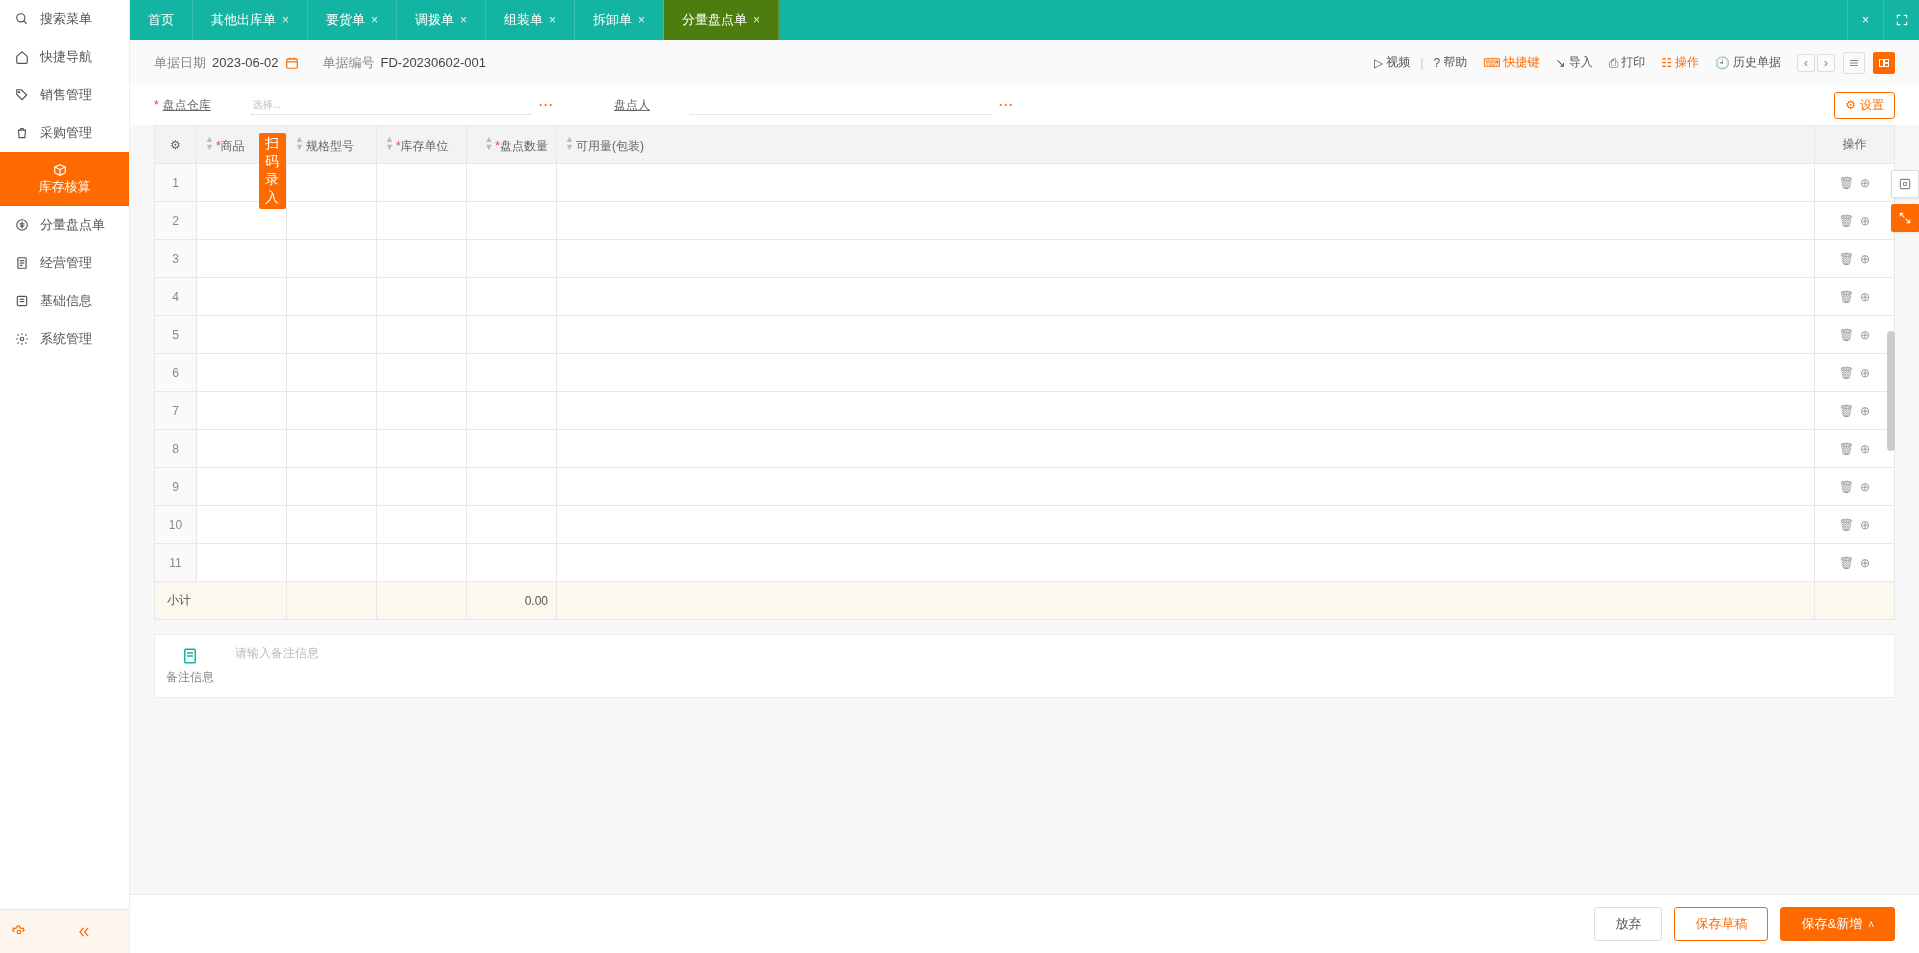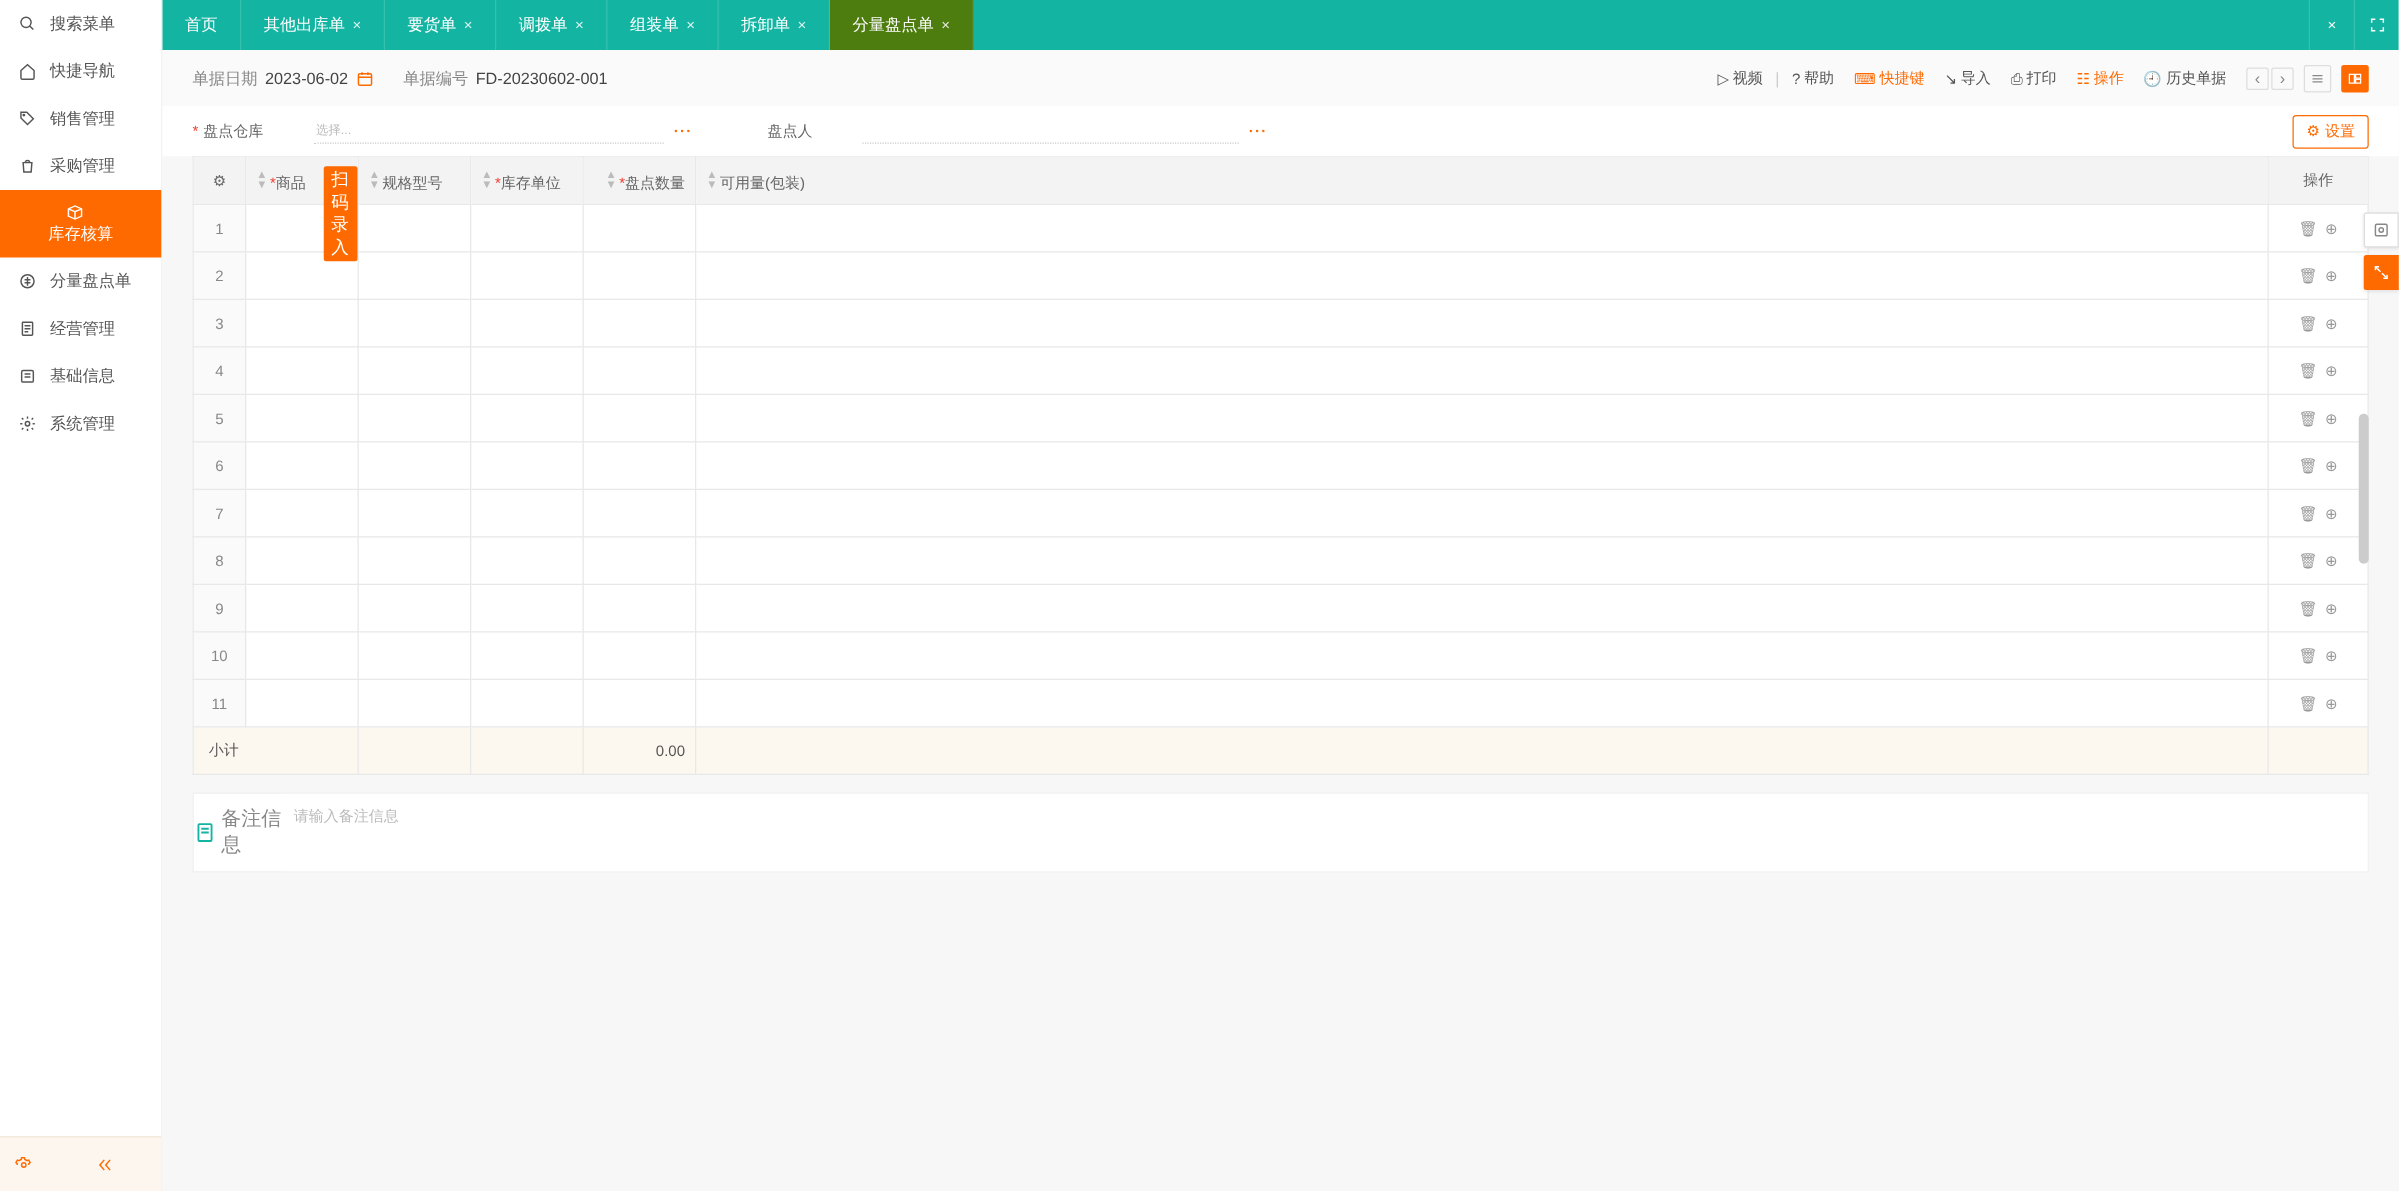--- a/index.html
+++ b/index.html
@@ -39,21 +39,21 @@
 .doc-actions .arrows { display:flex; gap:2px; margin-left:6px;}
 .doc-actions .arrows span{ width:18px; height:18px; border:1px solid #ddd; display:inline-flex; align-items:center; justify-content:center; color:#888; cursor:pointer; border-radius:2px;}
 .doc-actions .viewbtn { width:22px; height:22px; border:1px solid #ddd; display:inline-flex; align-items:center; justify-content:center; color:#888; cursor:pointer; margin-left:4px; border-radius:2px;}
 .doc-actions .viewbtn.active{ background:#ff6a00; border-color:#ff6a00; color:#fff;}
 
 
 .form-area { background:#fff; margin: 0; padding: 0 24px; display:flex; align-items:center; }
 .form-row { display: flex; align-items: center; padding: 10px 0px; gap: 60px; flex:1;}
 .fld { display: flex; align-items: center; min-width: 400px; }
 .fld .req { color: #f04134; margin-right: 4px; }
-.fld .flabel { color: #666; margin-right: 12px; font-size:12px;}
+.fld .flabel { color: #666; margin-right: 12px; font-size:12px;text-decoration:underline;}
 .fld .finput { flex:1; border: none; border-bottom: 1px dotted #ccc; padding: 4px 2px; color:#6d28d9; outline:none; font-size:10px;margin-left:28px;}
 .fld .finput::placeholder{ color:#bbb; }
 .fld .more { color: #ff6a00; margin-left: 8px; cursor:pointer; font-weight:bold; letter-spacing:1px;}
 .settings-btn { margin-left:auto; border:1px solid #ff6a00; color:#ff6a00; padding:4px 10px; border-radius:3px; background:#fff; cursor:pointer; display:flex; align-items:center; gap:4px; font-size:12px;}
 
 
 .table-wrap { margin: 0 24px; background:#fff; position:relative; }
 .tbl { width: 100%; border-collapse: collapse; table-layout:fixed; }
 .tbl th, .tbl td { border: 1px solid #e8e8e8; height: 38px; padding: 0 8px; font-size:12px; }
 .tbl thead th { background: #f3f3f3; color:#666; font-weight:normal; text-align:left; position:relative;}
@@ -75,21 +75,21 @@
 .vscrollbar { position:absolute; right:0; top:40px; bottom:40px; width:8px; }
 .vscrollbar .thumb{ position:absolute; left:0; top:40%; width:8px; height:120px; background:#ccc; border-radius:4px;}
 
 
 .side-widgets{ position:absolute; right:0; top:170px; display:flex; flex-direction:column; }
 .side-widgets .w{ width:28px; height:28px; background:#fff; border:1px solid #ddd; margin-bottom:6px; display:flex; align-items:center; justify-content:center; color:#888; cursor:pointer; box-shadow:0 1px 3px rgba(0,0,0,.08); border-radius:2px 0 0 2px;}
 .side-widgets .w.orange{ background:#ff6a00; border-color:#ff6a00; color:#fff;}
 
 
 .remark { margin: 14px 24px 0; background:#fff; border:1px solid #eee; display:flex; align-items:stretch; height:64px;}
-.remark .rlabel{ width:70px; display:flex; align-items:center; justify-content:center; color:#888; font-size:16px; gap:4px;}
+.remark .rlabel{ width:70px; display:flex; flex-direction:column; align-items:center; justify-content:center; color:#888; font-size:12px; gap:4px;}
 .remark .rlabel .ricon{ color:#13b5a2; font-size:18px;}
 .remark textarea{ flex:1; border:none; resize:none; outline:none; padding:10px; font-size:12px; color:#333;}
 .remark textarea::placeholder{ color:#bbb;}
 
 
 .footer { margin-top:auto; background:#fff; padding: 12px 24px; display:flex; justify-content:flex-end; gap:12px; border-top:1px solid #eee;}
 .btn { padding: 7px 20px; border-radius:3px; cursor:pointer; font-size:13px; border:1px solid #ddd; background:#fff; color:#555;}
 .btn.outline-orange{ border-color:#ff6a00; color:#ff6a00;}
 .btn.orange{ background:#ff6a00; border-color:#ff6a00; color:#fff;}
 .btn .caret{ margin-left:6px; font-size:10px;}
@@ -480,14 +480,19 @@
               <rect x="5" y="3" width="14" height="18" rx="1"></rect>
               <line x1="8" y1="8" x2="16" y2="8"></line>
               <line x1="8" y1="12" x2="16" y2="12"></line>
             </svg>
           </span>
         <span>备注信息</span>
       </div>
       <textarea placeholder="请输入备注信息" style=""></textarea>
     </div>
 
+    <div class="footer">
+      <button class="btn">放弃</button>
+      <button class="btn outline-orange">保存草稿</button>
+      <button class="btn orange"><span>保存&amp;新增</span><span class="caret">˄</span></button>
+    </div>
   </div>
 </div>
 
 </body></html>

